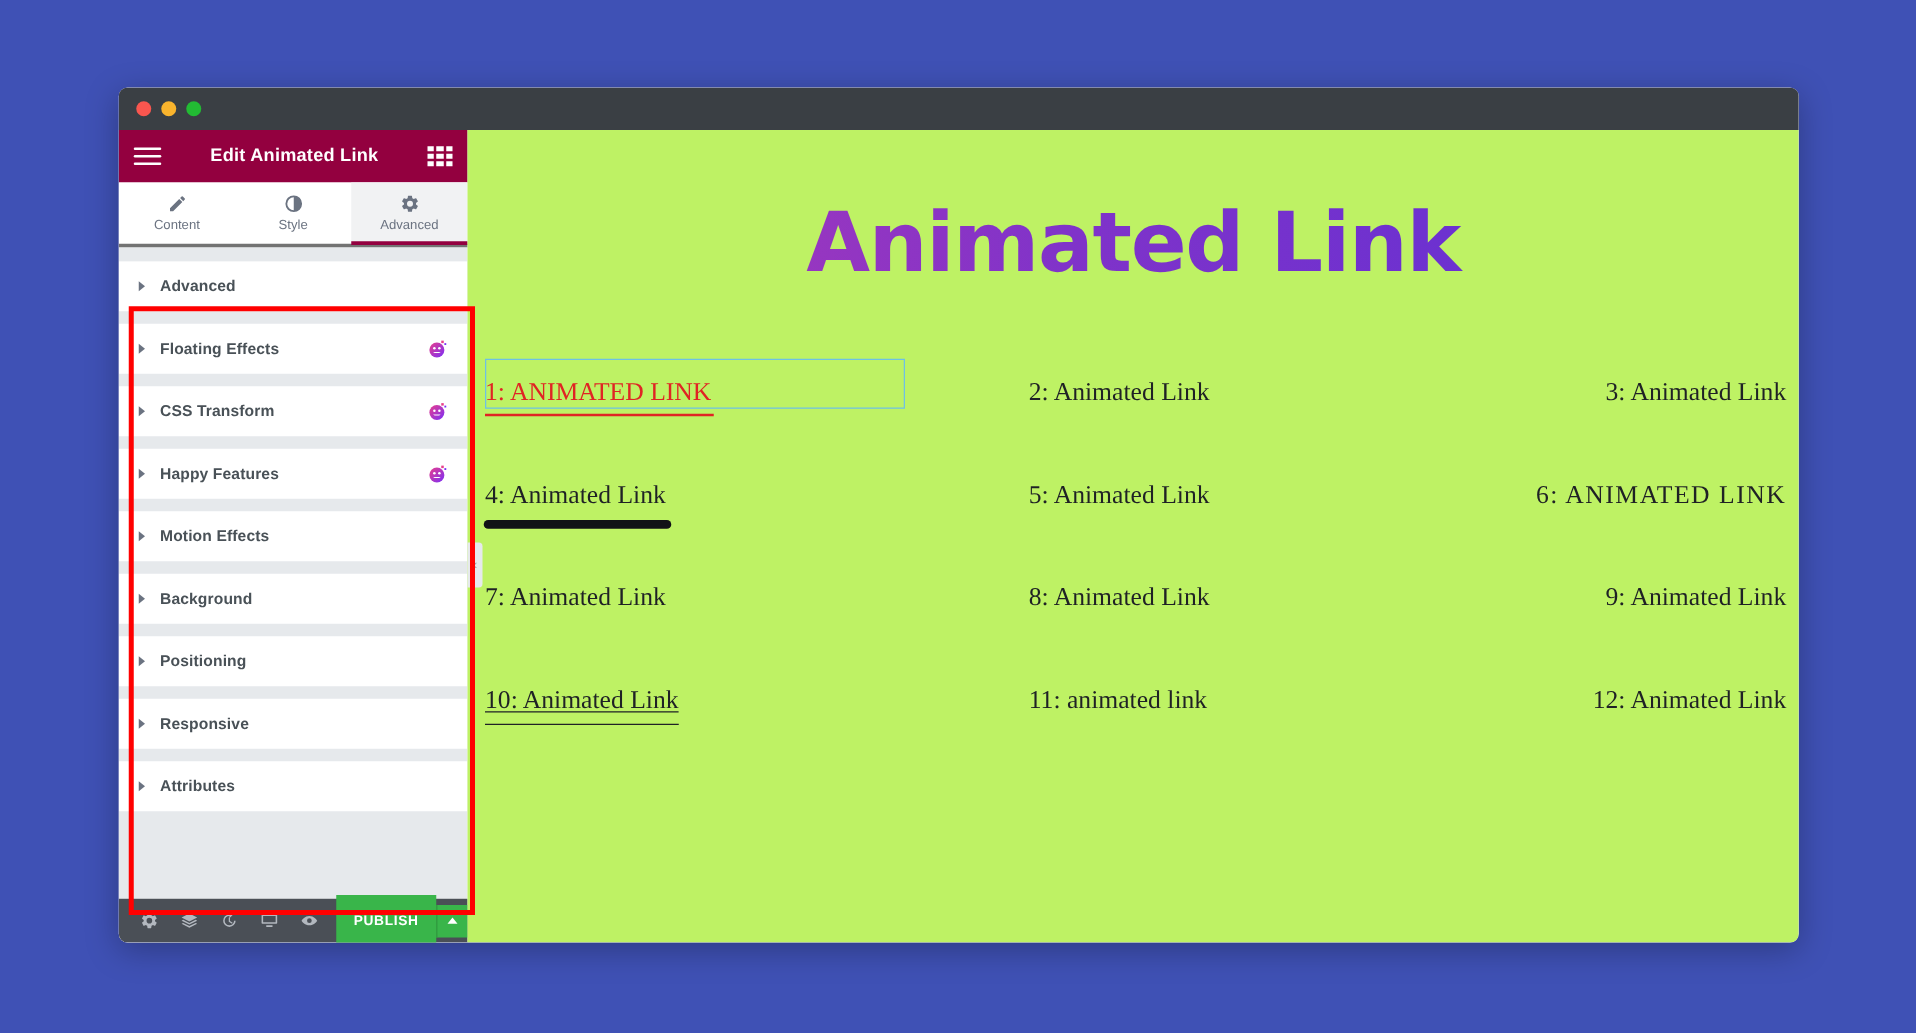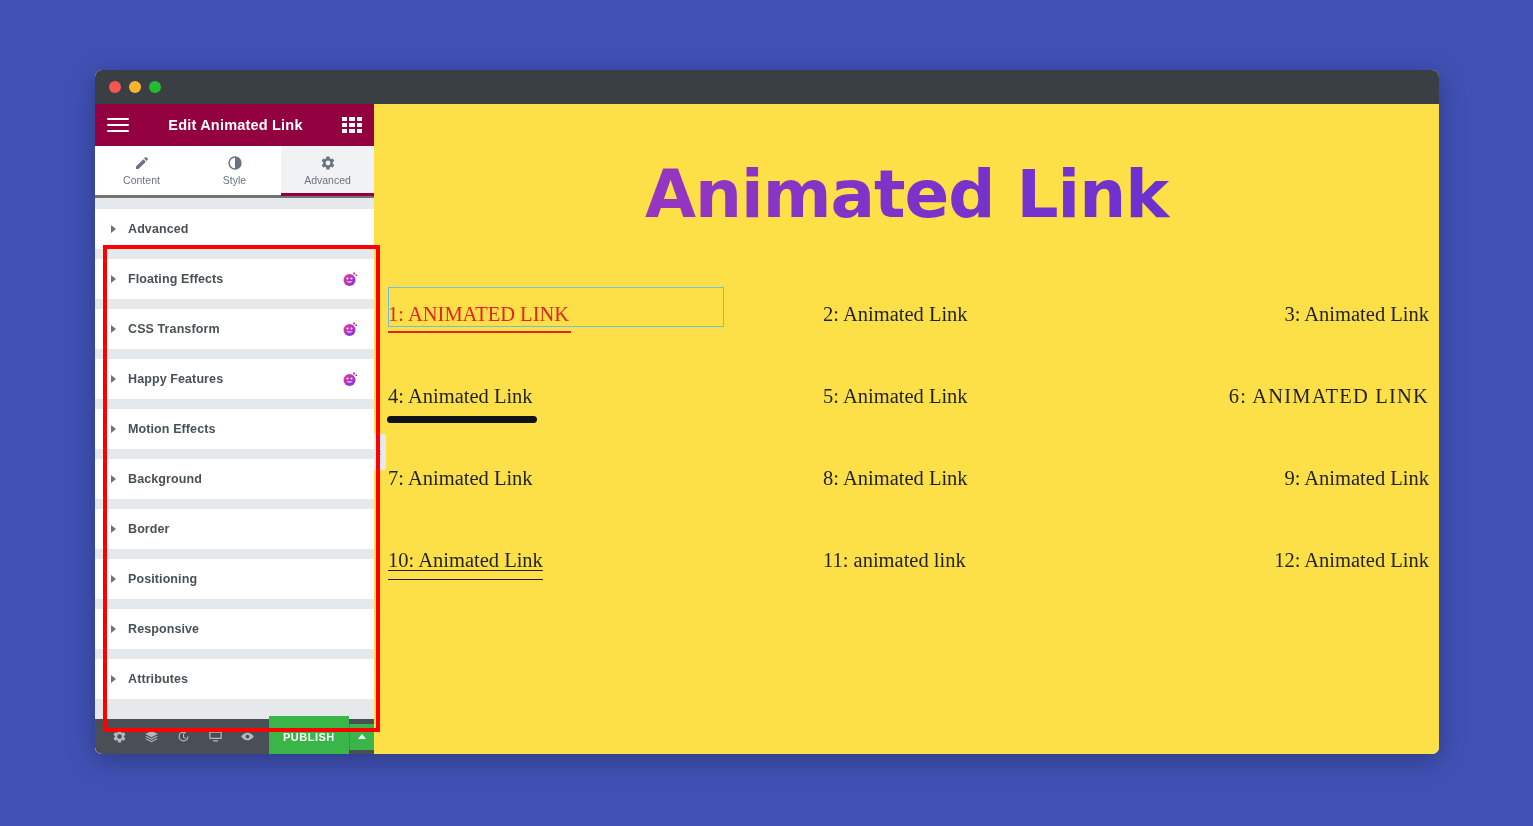--- a/index.html
+++ b/index.html
@@ -165,21 +165,21 @@
     display: flex; align-items: center; justify-content: center;
     color: #9aa2ac; font-size: 11px;
     cursor: pointer; z-index: 20;
   }
 
   
   .canvas {
     position: absolute;
     left: 279px; top: 0;
     right: 0; height: 650px;
-    background: #fde047;
+    background: #bef264;
     overflow: hidden;
   }
   .heading {
     text-align: center;
     font-size: 66px; font-weight: bold;
     letter-spacing: -1px;
     margin: 52px 0 0 0;
     background: linear-gradient(90deg, #b33ab5 0%, #8033c9 45%, #5b2fd6 100%);
     -webkit-background-clip: text;
     background-clip: text;
@@ -370,24 +370,20 @@
         <div class="acc">
           <span class="arrow"></span>
           <span class="acc-label">Motion Effects</span>
         </div>
 
         <div class="acc">
           <span class="arrow"></span>
           <span class="acc-label">Background</span>
         </div>
 
-        <div class="acc">
-          <span class="arrow"></span>
-          <span class="acc-label">Border</span>
-        </div>
 
         <div class="acc">
           <span class="arrow"></span>
           <span class="acc-label">Positioning</span>
         </div>
 
         <div class="acc">
           <span class="arrow"></span>
           <span class="acc-label">Responsive</span>
         </div>

